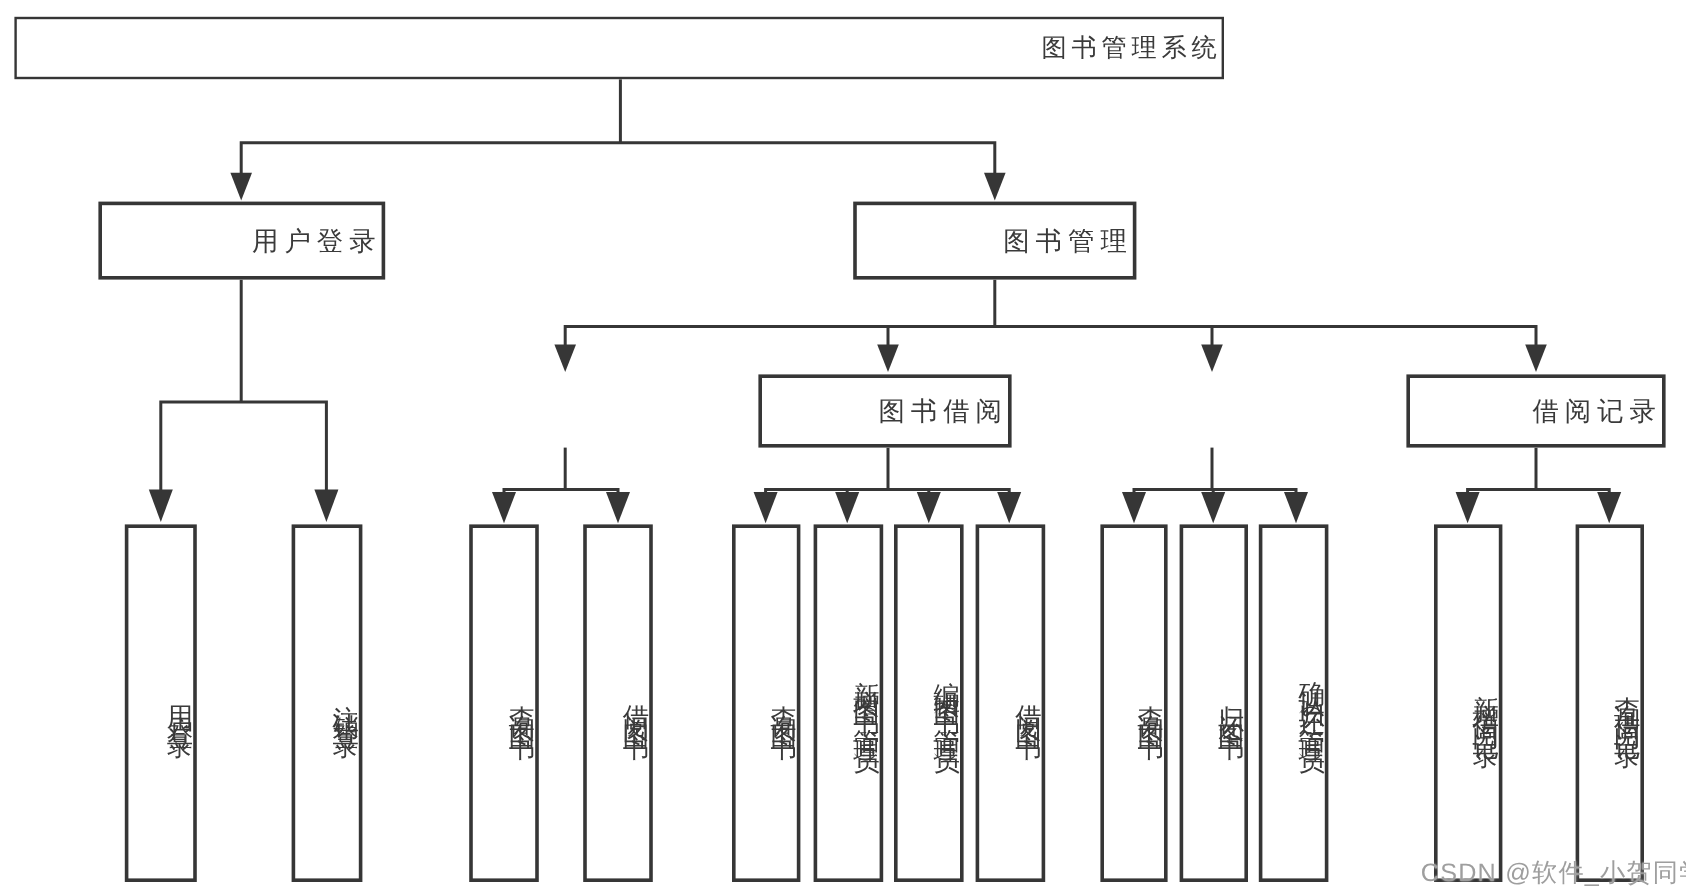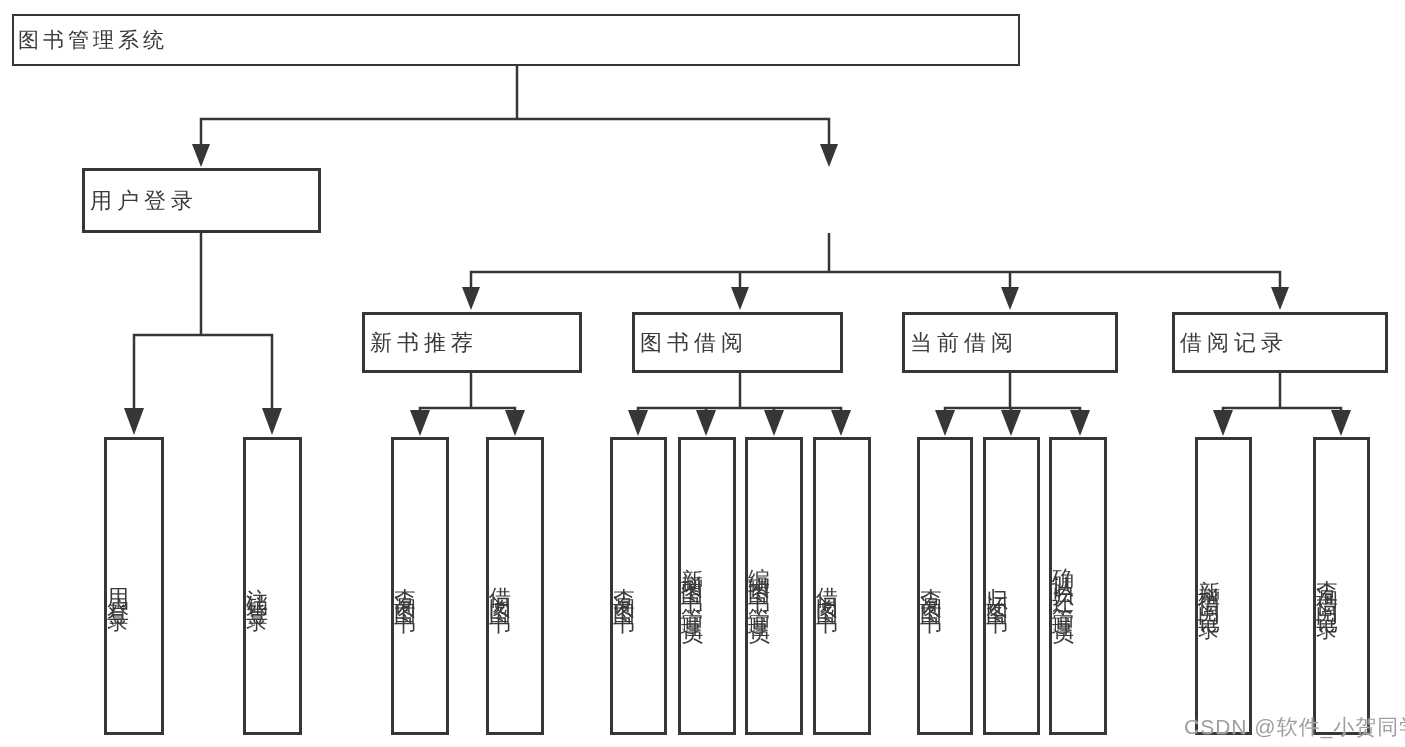--- a/index.html
+++ b/index.html
@@ -17,21 +17,21 @@
     font-family:"Liberation Sans","DejaVu Sans",sans-serif;
   }
   .connectors{position:absolute;left:0;top:0;z-index:1;}
   .node{
     position:absolute;
     box-sizing:border-box;
     background:var(--bg);
     border:3px solid var(--line);
     display:flex;
     align-items:center;
-    justify-content:flex-start;
+    justify-content:flex-end;
     color:var(--text);
     z-index:2;
   }
   .node.root{border-width:2.5px;}
   .node.h span{
     font-size:22px;
     letter-spacing:5px;
     text-indent:5px;
     white-space:nowrap;
   }
@@ -122,29 +122,26 @@
     </g>
   </svg>
 
   <div class="node h root" style="left:12px;top:14px;width:1008px;height:52px">
     <span>图书管理系统</span>
   </div>
 
   <div class="node h" style="left:82px;top:168px;width:239px;height:65px">
     <span>用户登录</span>
   </div>
+  <div class="node h" style="left:711px;top:168px;width:236px;height:65px">
+    <span>图书管理</span>
+  </div>
 
-  <div class="node h" style="left:362px;top:312px;width:220px;height:61px">
-    <span>新书推荐</span>
-  </div>
   <div class="node h" style="left:632px;top:312px;width:211px;height:61px">
     <span>图书借阅</span>
-  </div>
-  <div class="node h" style="left:902px;top:312px;width:216px;height:61px">
-    <span>当前借阅</span>
   </div>
   <div class="node h" style="left:1172px;top:312px;width:216px;height:61px">
     <span>借阅记录</span>
   </div>
 
   <div class="node v" style="left:104px;top:437px;width:60px;height:298px">
     <span>用户登录</span>
   </div>
   <div class="node v" style="left:243px;top:437px;width:59px;height:298px">
     <span>注销登录</span>

